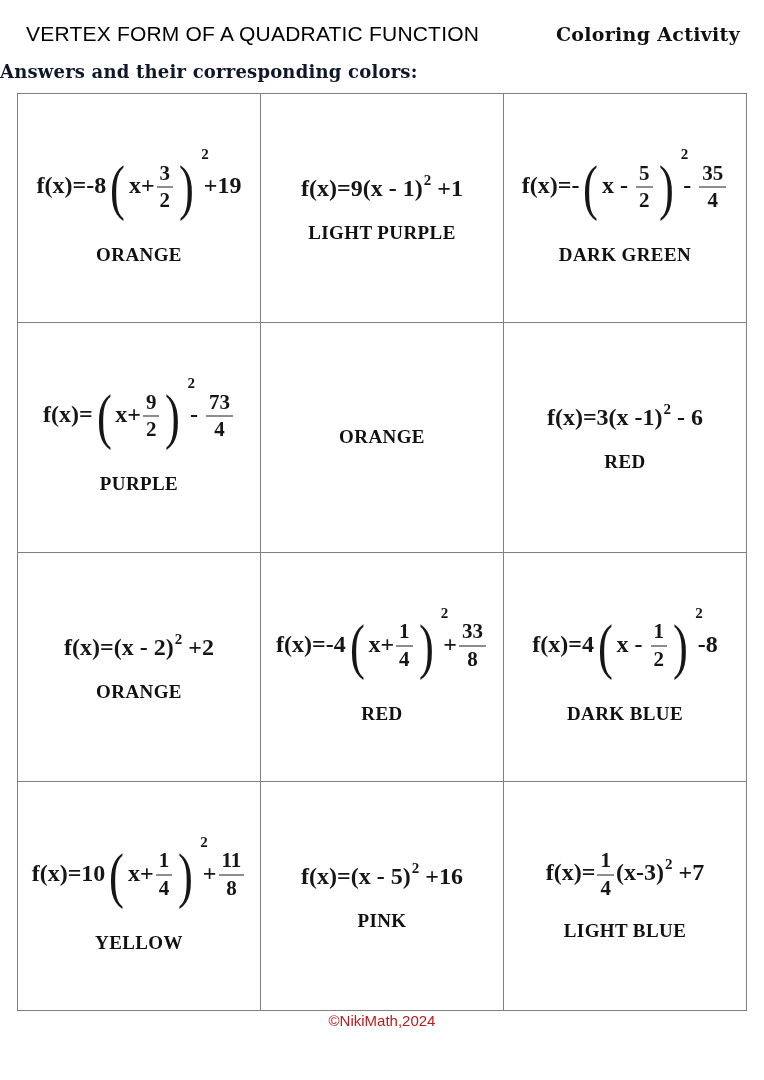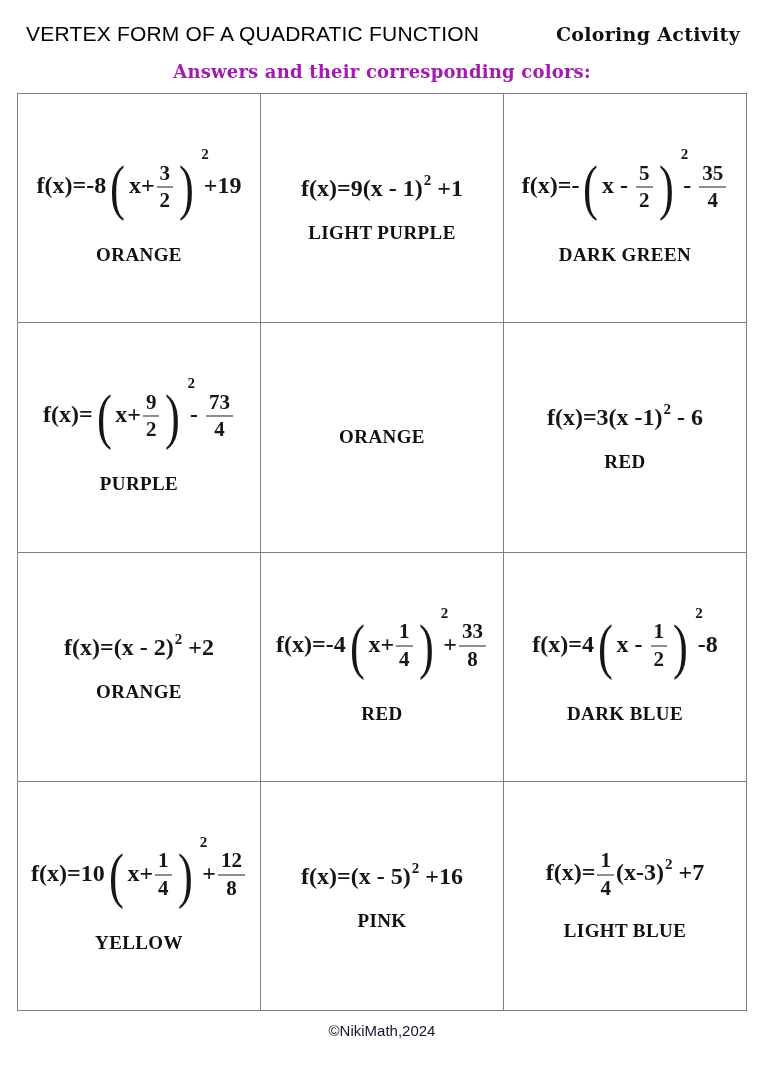--- a/index.html
+++ b/index.html
@@ -14,23 +14,23 @@
   .header-row {
     display: flex; justify-content: space-between; align-items: baseline;
     padding: 22px 24px 0 26px;
   }
   .doc-title { font-size: 21px; letter-spacing: 0.2px; font-weight: 400; }
   .activity-label {
     font-family: "DejaVu Serif", serif; font-weight: 700; font-size: 19px;
     letter-spacing: 0.3px; color: #101010; text-align: center;
   }
   .subtitle {
-    text-align: center; margin-top: 15px;
+    text-align: left; margin-top: 15px;
     font-family: "DejaVu Serif", serif; font-weight: 700; font-size: 18px;
-    color: #a21caf; letter-spacing: 0.2px;
+    color: #0f172a; letter-spacing: 0.2px;
   }
 
   .grid {
     margin: 11px auto 0; width: 730px; height: 918px;
     display: grid; grid-template-columns: repeat(3, 1fr); grid-template-rows: repeat(4, 1fr);
     gap: 1px; background: #7f7f7f; border: 1px solid #7f7f7f;
   }
   .cell {
     background: #ffffff;
     display: flex; flex-direction: column; align-items: center; justify-content: center;
@@ -51,21 +51,21 @@
   .frac .num { display: block; padding: 0 3px 1px; }
   .frac .den { display: block; border-top: 2px solid #8d8d8d; padding: 1px 3px 0; }
 
   .pgroup { display: inline-block; vertical-align: middle; position: relative; margin: 0 1px; }
   .bigp { display: block; font-weight: 400; font-size: 62px; line-height: 74px;
           transform: scaleX(0.72); }
   .psup { position: absolute; top: -4px; right: -12px; font-size: 15px; }
 
   .isup { font-size: 15px; vertical-align: 11px; margin-left: 1px; }
 
-  .credit { text-align: center; margin-top: 11px; font-size: 15px; color: #0f172a; }
+  .credit { text-align: center; margin-top: 1px; font-size: 15px; color: #b91c1c; }
 </style>
 </head>
 <body>
 
 <div class="page">
   <div class="header-row">
     <div class="doc-title">VERTEX FORM OF A QUADRATIC FUNCTION</div>
     <div class="activity-label">Coloring Activity</div>
   </div>
   <div class="subtitle">Answers and their corresponding colors:</div>
@@ -109,21 +109,21 @@
     <div class="formula"><span>f(x)=-4</span><span class="pgroup"><span class="bigp">(</span></span><span>x+</span><span class="frac"><span class="num">1</span><span class="den">4</span></span><span class="pgroup"><span class="bigp">)</span><span class="psup">2</span></span><span> +</span><span class="frac"><span class="num">33</span><span class="den">8</span></span></div>
     <div class="color-label">RED</div>
   </div>
 
   <div class="cell">
     <div class="formula"><span>f(x)=4</span><span class="pgroup"><span class="bigp">(</span></span><span>x - </span><span class="frac"><span class="num">1</span><span class="den">2</span></span><span class="pgroup"><span class="bigp">)</span><span class="psup">2</span></span><span> -8</span></div>
     <div class="color-label">DARK BLUE</div>
   </div>
 
   <div class="cell">
-    <div class="formula"><span>f(x)=10</span><span class="pgroup"><span class="bigp">(</span></span><span>x+</span><span class="frac"><span class="num">1</span><span class="den">4</span></span><span class="pgroup"><span class="bigp">)</span><span class="psup">2</span></span><span> +</span><span class="frac"><span class="num">12</span><span class="den">8</span></span></div>
+    <div class="formula"><span>f(x)=10</span><span class="pgroup"><span class="bigp">(</span></span><span>x+</span><span class="frac"><span class="num">1</span><span class="den">4</span></span><span class="pgroup"><span class="bigp">)</span><span class="psup">2</span></span><span> +</span><span class="frac"><span class="num">11</span><span class="den">8</span></span></div>
     <div class="color-label">YELLOW</div>
   </div>
 
   <div class="cell">
     <div class="formula"><span>f(x)=(x - 5)</span><span class="isup">2</span><span> +16</span></div>
     <div class="color-label">PINK</div>
   </div>
 
   <div class="cell">
     <div class="formula"><span>f(x)=</span><span class="frac"><span class="num">1</span><span class="den">4</span></span><span>(x-3)</span><span class="isup">2</span><span> +7</span></div>

